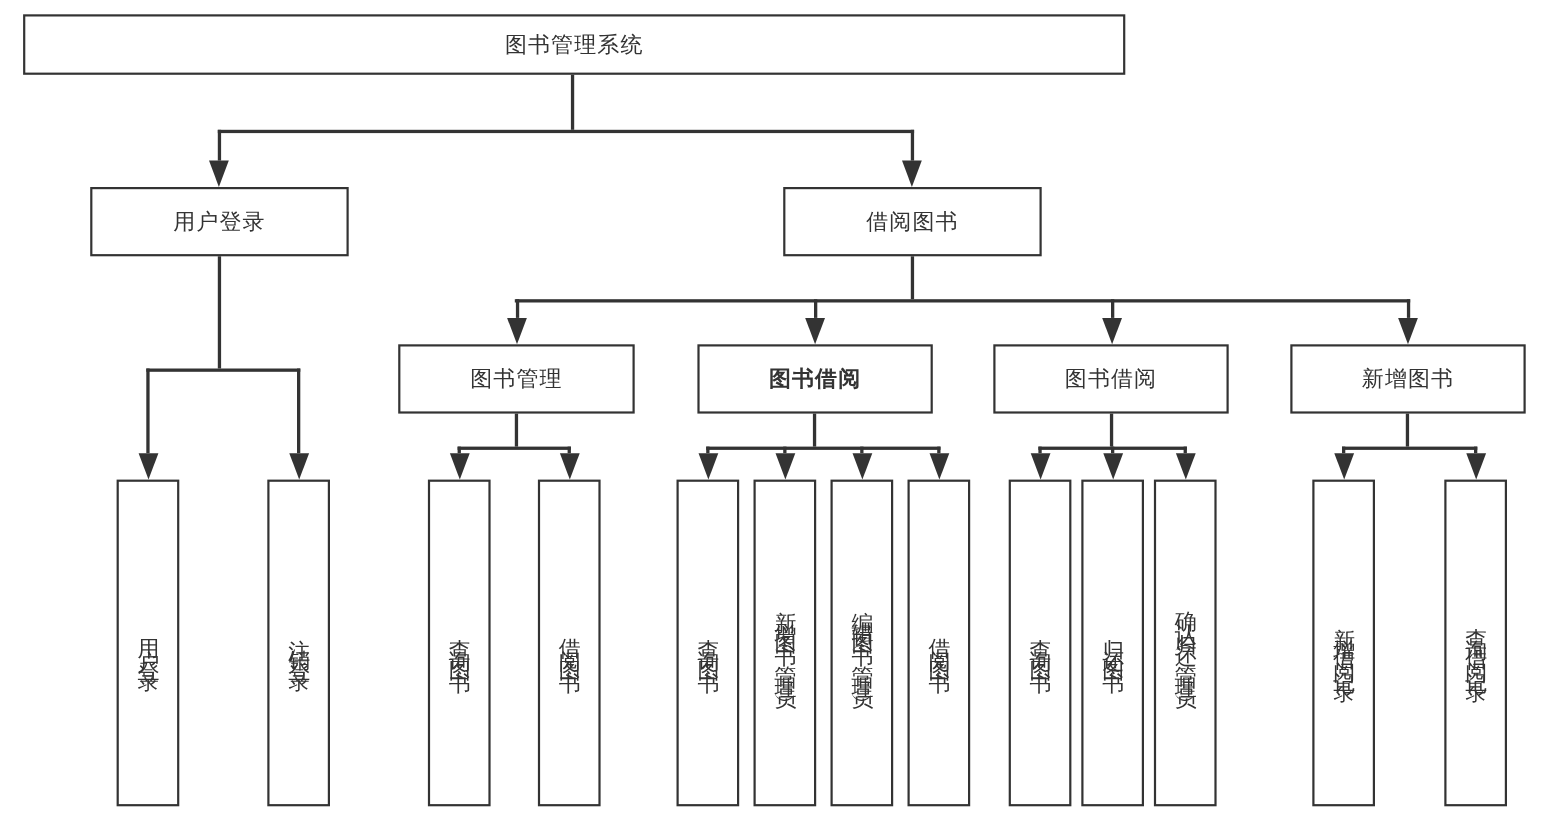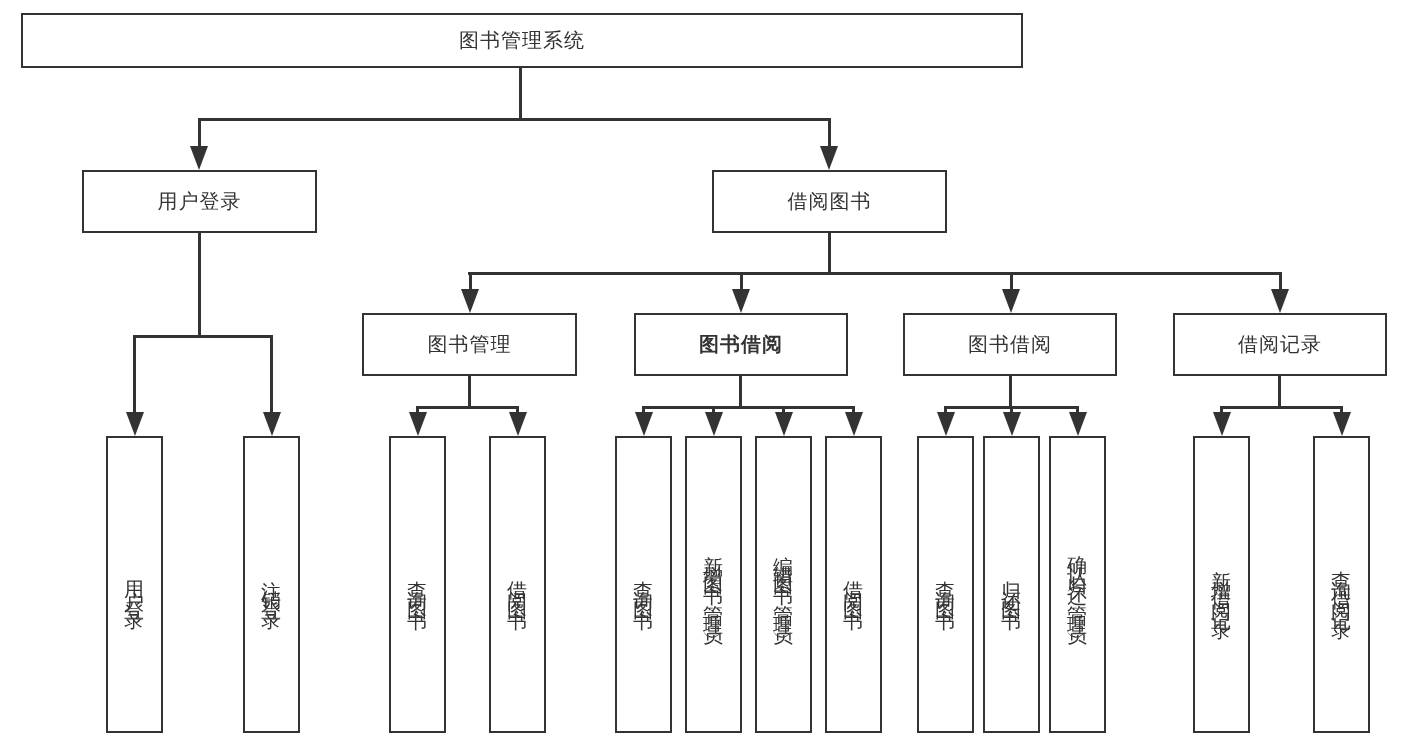--- a/index.html
+++ b/index.html
@@ -62,21 +62,21 @@
 <div id="canvas">
 
   <div class="node n-root">图书管理系统</div>
 
   <div class="node n-login">用户登录</div>
   <div class="node n-mgmt">借阅图书</div>
 
   <div class="node n-newbook">图书管理</div>
   <div class="node n-borrow">图书借阅</div>
   <div class="node n-current">图书借阅</div>
-  <div class="node n-record">借阅记录</div>
+  <div class="node n-record">新增图书</div>
 
   <div class="leaf" style="left:106px">
     <span>用户登录</span>
   </div>
   <div class="leaf" style="left:243px">
     <span>注销登录</span>
   </div>
 
   <div class="leaf" style="left:389px">
     <span>查询图书</span>

